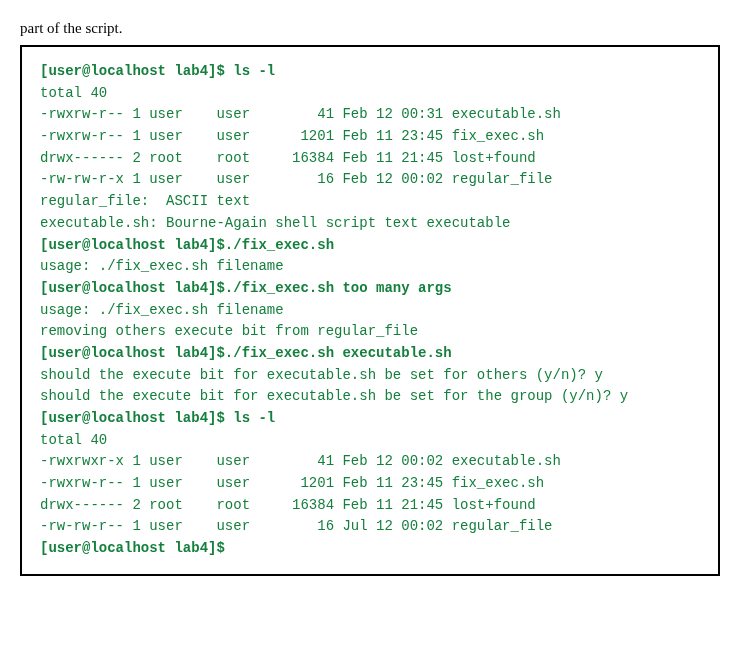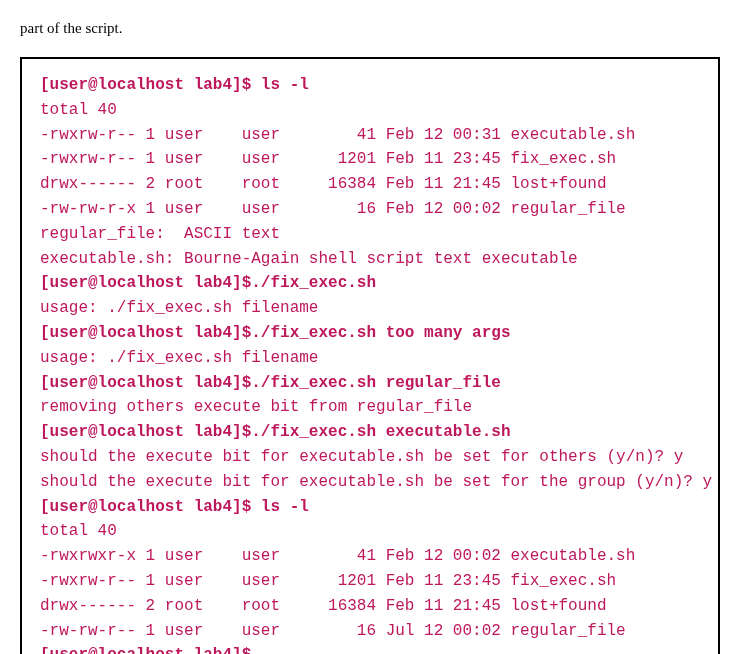--- a/index.html
+++ b/index.html
@@ -4,34 +4,34 @@
 <style>
   body {
     margin: 0;
     padding: 20px;
     font-family: Georgia, 'Times New Roman', serif;
     background: #fff;
     color: #000;
   }
   .header-frag {
     font-size: 15px;
-    margin-bottom: 20px;
+    margin-bottom: 8px;
   }
   .term-box {
     border: 2px solid #000;
     padding: 14px 18px;
     width: 700px;
     box-sizing: border-box;
   }
   .term-line {
     font-family: Consolas, 'Courier New', monospace;
-    font-size: 16px;
+    font-size: 14px;
     line-height: 1.55;
     white-space: pre;
-    color: #be185d;
+    color: #15803d;
   }
   .bold {
     font-weight: bold;
   }
 </style>
 </head>
 <body>
 
 <div class="header-frag">part of the script.</div>
 
@@ -42,21 +42,20 @@
       <div class="term-line">-rwxrw-r-- 1 user    user        41 Feb 12 00:31 executable.sh</div>
       <div class="term-line">-rwxrw-r-- 1 user    user      1201 Feb 11 23:45 fix_exec.sh</div>
       <div class="term-line">drwx------ 2 root    root     16384 Feb 11 21:45 lost+found</div>
       <div class="term-line">-rw-rw-r-x 1 user    user        16 Feb 12 00:02 regular_file</div>
       <div class="term-line">regular_file:  ASCII text</div>
       <div class="term-line">executable.sh: Bourne-Again shell script text executable</div>
       <div class="term-line bold">[user@localhost lab4]$./fix_exec.sh</div>
       <div class="term-line">usage: ./fix_exec.sh filename</div>
       <div class="term-line bold">[user@localhost lab4]$./fix_exec.sh too many args</div>
       <div class="term-line">usage: ./fix_exec.sh filename</div>
-      <div class="term-line bold">[user@localhost lab4]$./fix_exec.sh regular_file</div>
       <div class="term-line">removing others execute bit from regular_file</div>
       <div class="term-line bold">[user@localhost lab4]$./fix_exec.sh executable.sh</div>
       <div class="term-line">should the execute bit for executable.sh be set for others (y/n)? y</div>
       <div class="term-line">should the execute bit for executable.sh be set for the group (y/n)? y</div>
       <div class="term-line bold">[user@localhost lab4]$ ls -l</div>
       <div class="term-line">total 40</div>
       <div class="term-line">-rwxrwxr-x 1 user    user        41 Feb 12 00:02 executable.sh</div>
       <div class="term-line">-rwxrw-r-- 1 user    user      1201 Feb 11 23:45 fix_exec.sh</div>
       <div class="term-line">drwx------ 2 root    root     16384 Feb 11 21:45 lost+found</div>
       <div class="term-line">-rw-rw-r-- 1 user    user        16 Jul 12 00:02 regular_file</div>

